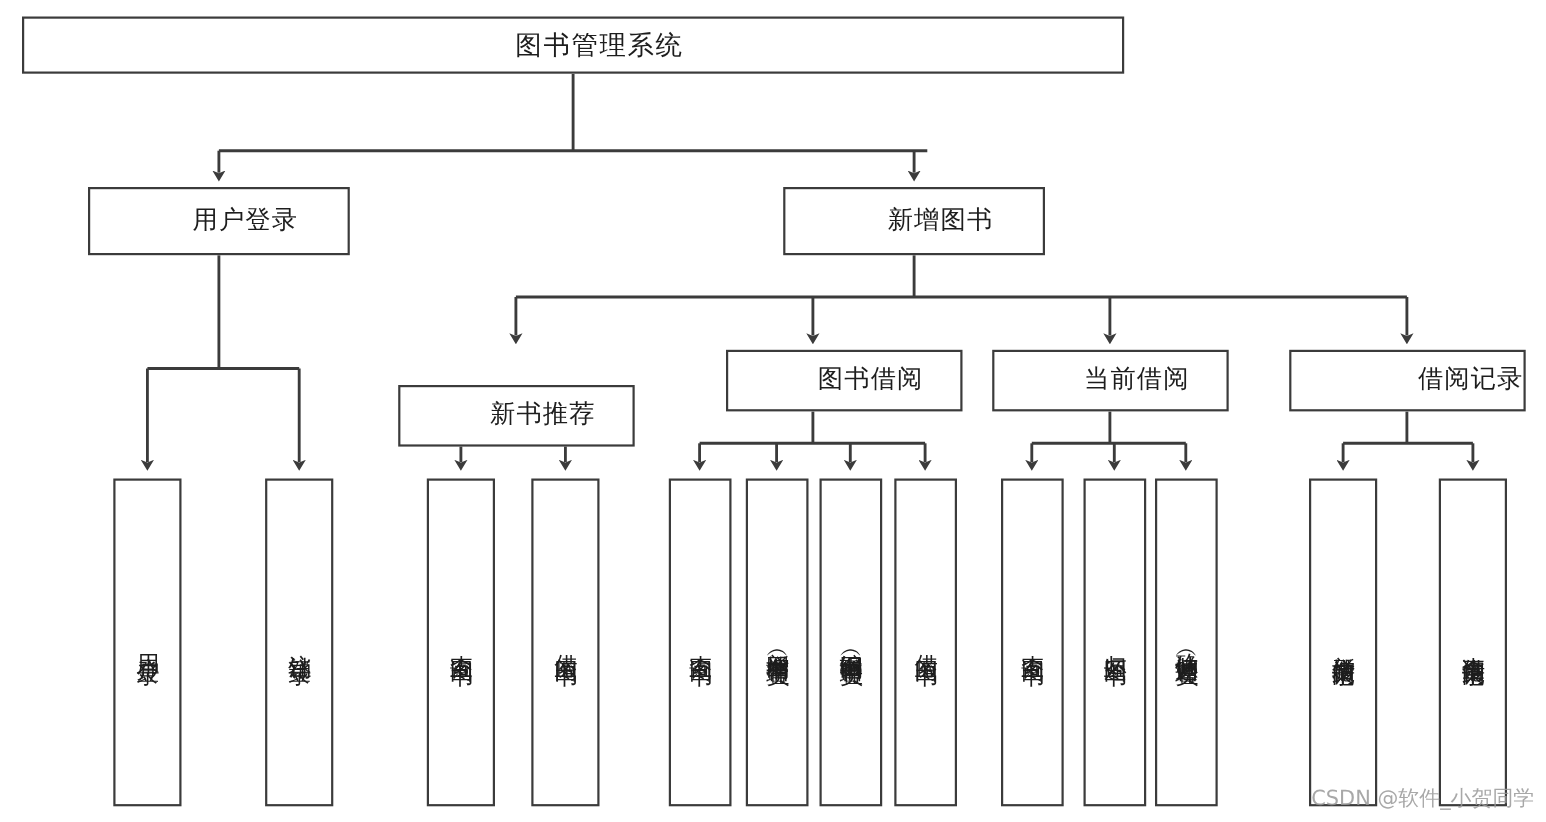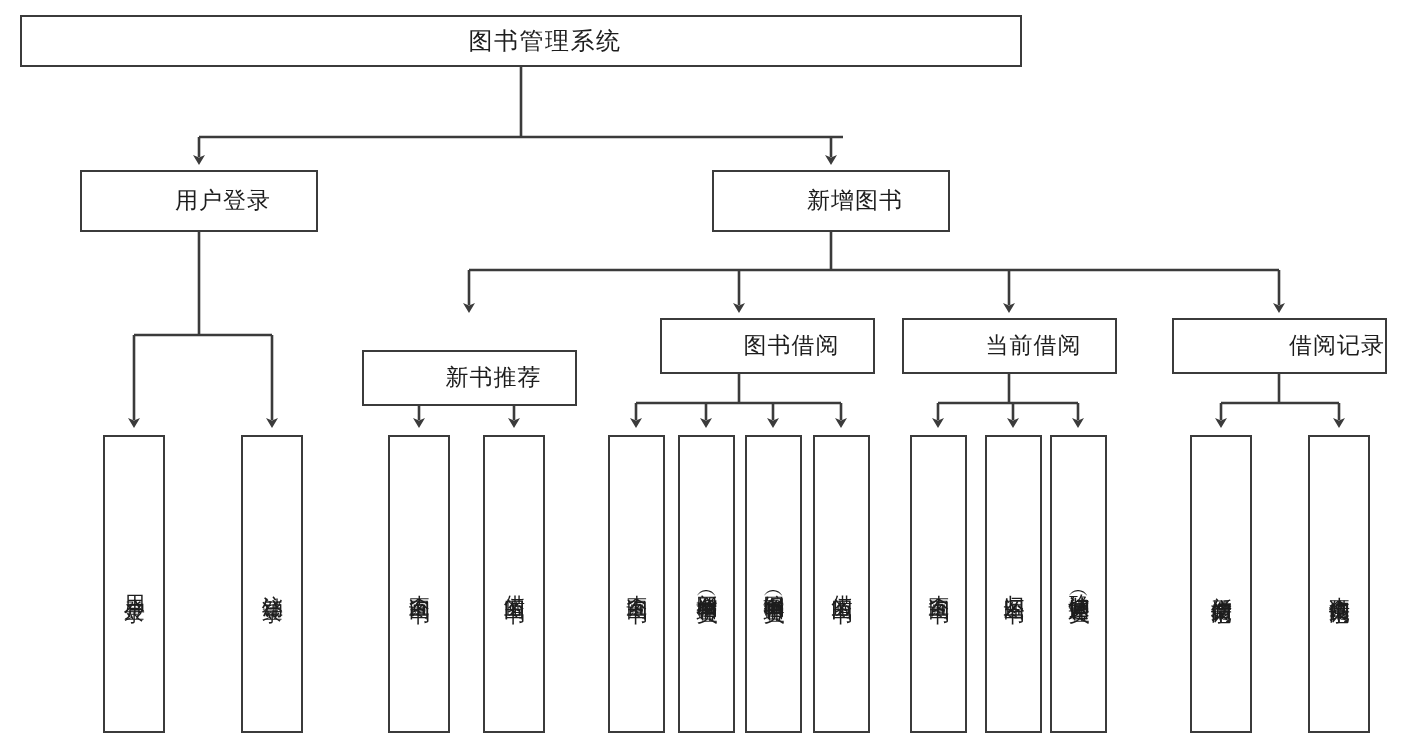--- a/index.html
+++ b/index.html
@@ -192,14 +192,15 @@
   <div class="node vert tall" style="left: 1050px; top: 435px; width: 57px; height: 298px;">
     <span class="label">确认归还（管理员）</span>
   </div>
   <div class="node vert tall" style="left: 1190px; top: 435px; width: 62px; height: 298px;">
     <span class="label">新增借阅记录</span>
   </div>
   <div class="node vert tall" style="left: 1308px; top: 435px; width: 62px; height: 298px;">
     <span class="label">查询借阅记录</span>
   </div>
 
+  <div class="watermark" style="left: 1192px; top: 713px;">CSDN @软件_小贺同学</div>
 
 </div>
 
 </body></html>

